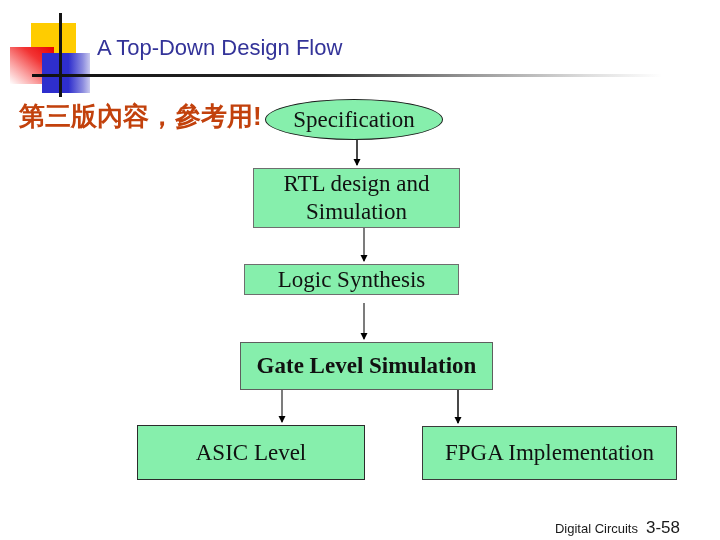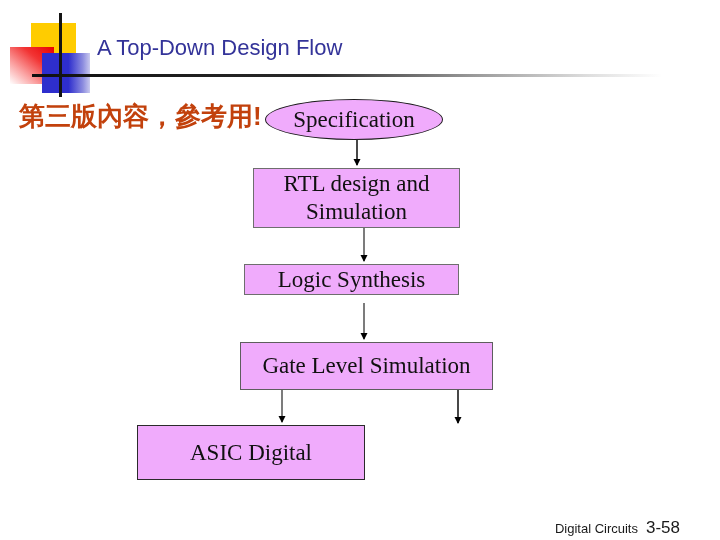--- a/index.html
+++ b/index.html
@@ -23,29 +23,29 @@
     color:#333399; white-space:nowrap; z-index:5;
   }
   .note {
     position:absolute; left:19px; top:101px;
     font-family:"Liberation Sans", sans-serif; font-size:26px; line-height:30px;
     font-weight:bold; color:#c2410c; white-space:nowrap;
   }
   
   .node {
     position:absolute; display:flex; align-items:center; justify-content:center;
-    text-align:center; font-size:23px; color:#111111; background:#f0abfc; box-sizing:border-box;
+    text-align:center; font-size:23px; color:#111111; background:#86efac; box-sizing:border-box;
   }
   .ellipse {
     left:265px; top:99px; width:178px; height:41px;
     border:1.6px solid #1d1d1d; border-radius:50%;
   }
   .box-rtl   { left:253px; top:168px; width:207px; height:60px; border:1.6px solid #6e6e6e; line-height:28px; padding:0 16px; }
   .box-logic { left:244px; top:264px; width:215px; height:31px; border:1.6px solid #6e6e6e; }
-  .box-gate  { left:240px; top:342px; width:253px; height:48px; border:1.6px solid #5e5e5e; }
+  .box-gate  { left:240px; top:342px; width:253px; height:48px; border:1.6px solid #5e5e5e;font-weight:bold; }
   .box-asic  { left:137px; top:425px; width:228px; height:55px; border:1.8px solid #2b2b2b; }
   .box-fpga  { left:422px; top:426px; width:255px; height:54px; border:1.8px solid #3a3a3a; }
   
   .arrows { position:absolute; left:0; top:0; width:720px; height:540px; z-index:6; pointer-events:none; }
   
   .footer {
     position:absolute; left:380px; top:510px; width:300px; text-align:right;
     font-family:"Liberation Sans", sans-serif; color:#1a1a1a; white-space:nowrap;margin-top:8px;
   }
   .footer .course { font-size:13px; }
@@ -72,21 +72,24 @@
   <div class="node box-rtl">
     <span>RTL design and Simulation</span>
   </div>
   <div class="node box-logic">
     <span>Logic Synthesis</span>
   </div>
   <div class="node box-gate">
     <span>Gate Level Simulation</span>
   </div>
   <div class="node box-asic">
-    <span>ASIC Digital</span>
+    <span>ASIC Level</span>
+  </div>
+  <div class="node box-fpga">
+    <span>FPGA Implementation</span>
   </div>
 
   <svg class="arrows" viewBox="0 0 720 540" xmlns="http://www.w3.org/2000/svg">
     <defs>
       <marker id="ah" markerUnits="userSpaceOnUse" markerWidth="8" markerHeight="8" refX="6" refY="3.5" orient="auto">
         <path d="M0,0 L7,3.5 L0,7 Z" fill="#000000"></path>
       </marker>
     </defs>
     <line x1="357" y1="140" x2="357" y2="165" stroke="#1a1a1a" stroke-width="1.6" marker-end="url(#ah)"></line>
     <line x1="364" y1="228" x2="364" y2="261" stroke="#6e6e6e" stroke-width="1.8" marker-end="url(#ah)"></line>

